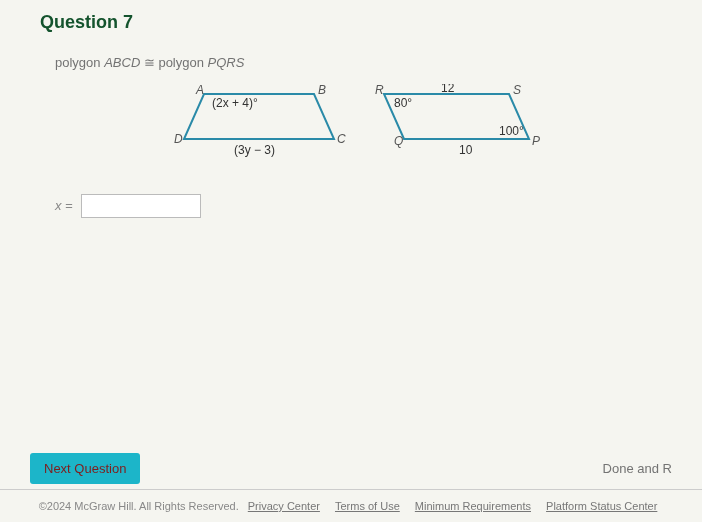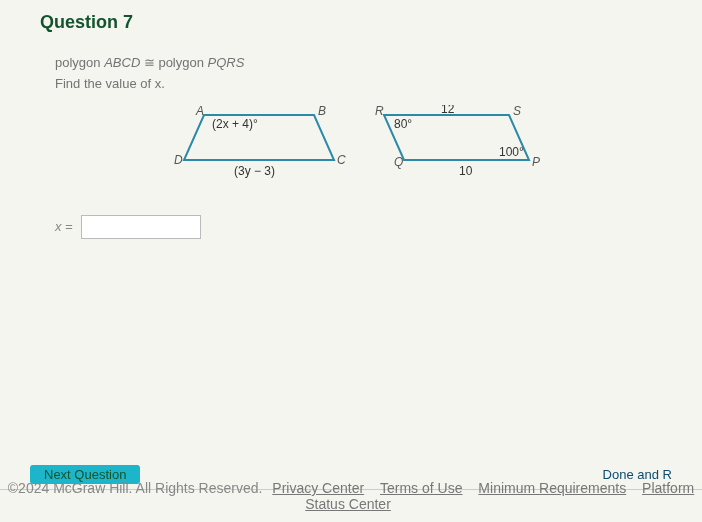--- a/index.html
+++ b/index.html
@@ -69,38 +69,38 @@
       bottom: 38px;
       left: 0;
       right: 0;
       padding: 0 30px;
       display: flex;
       justify-content: space-between;
       align-items: center;
     }
     .next-btn {
       background: #1cb5c9;
-      color: #14532d;
+      color: #7f1d1d;
       border: none;
-      padding: 2px 14px;
+      padding: 8px 14px;
       font-size: 13px;
       border-radius: 3px;
       cursor: pointer;
     }
     .done-text {
-      color: #0c4a6e;
+      color: #737373;
       font-size: 13px;
     }
     .footer {
       position: absolute;
       bottom: 10px;
       left: 0;
       right: 0;
       text-align: center;
-      font-size: 14px;
+      font-size: 11px;
       color: #888;
     }
     .footer a {
       color: #777;
       text-decoration: underline;
       margin: 0 6px;
     }
     .divider {
       position: absolute;
       bottom: 32px;
@@ -111,21 +111,20 @@
   </style>
 </head>
 <body>
 
 <div class="question-header">Question 7</div>
 
 <div class="content">
   <div class="problem-text">
     <span>polygon </span><em>ABCD</em><span> ≅ polygon </span><em>PQRS</em>
     <br>
-    <span>Find the value of x.</span>
   </div>
 
   <div class="diagram-container">
     <div class="diagram">
       <svg class="shape" width="175" height="80" viewBox="0 0 175 80">
         <polygon points="30,10 140,10 160,55 10,55" fill="none" stroke="#2a8aa8" stroke-width="2"></polygon>
         <text x="22" y="10" class="label">A</text>
         <text x="144" y="10" class="label">B</text>
         <text x="163" y="59" class="label">C</text>
         <text x="0" y="59" class="label">D</text>

